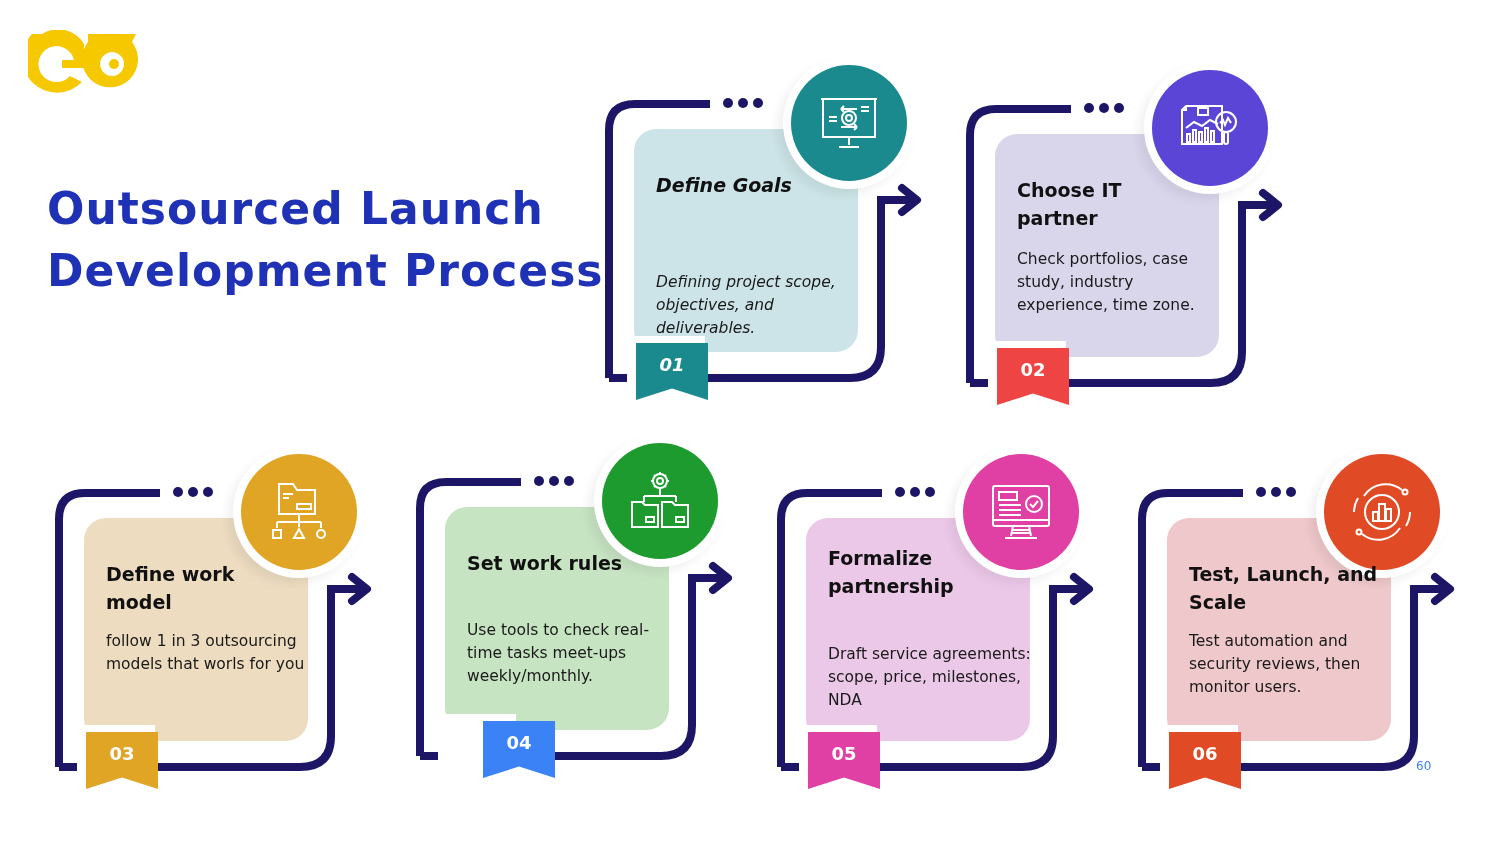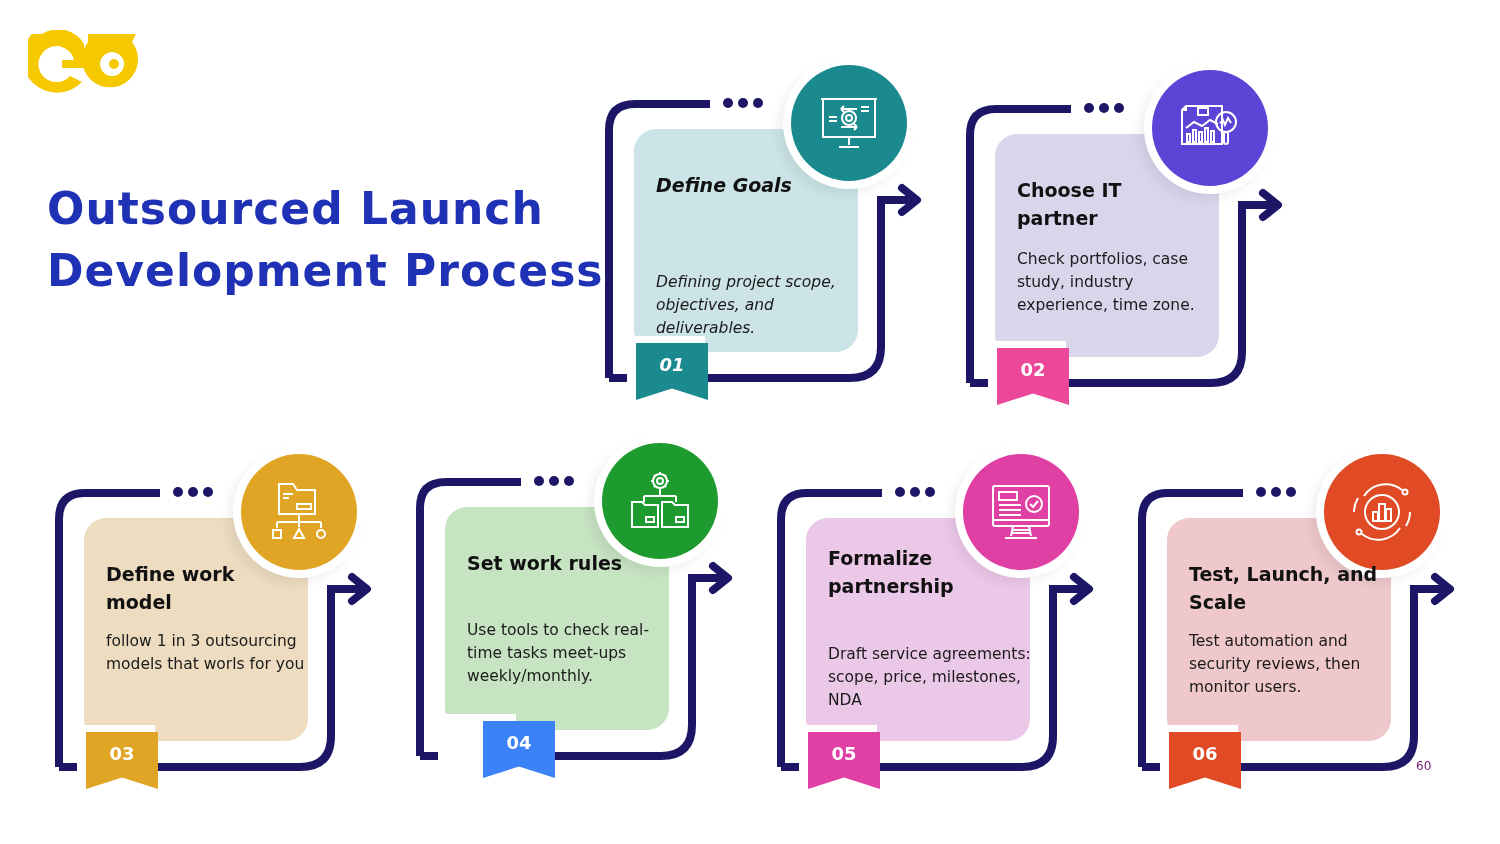--- a/index.html
+++ b/index.html
@@ -43,21 +43,21 @@
   .badge {
     position:absolute; left:7px; top:7px; width:72px; height:57px;
     clip-path: polygon(0 0, 100% 0, 100% 100%, 50% 80%, 0 100%);
   }
   .badge span {
     display:block; text-align:center; margin-top:11px;
     font-family:"DejaVu Sans", sans-serif; font-weight:bold; font-size:18px; color:#ffffff;
   }
   .page-num {
     position:absolute; left:1416px; top:759px;
-    font-family:"DejaVu Sans", sans-serif; font-size:12px; color:#701a75;
+    font-family:"DejaVu Sans", sans-serif; font-size:12px; color:#3b82f6;
   }
 </style>
 </head>
 <body>
 
 <svg class="logo" viewBox="0 0 112 64">
   <g fill="#f5c800">
     <path d="M4 4 L14 4 A30 30 0 0 1 56 14 L56 38 L34 38 L34 30 L46 30 A18 18 0 1 0 42 46 L54 52 A30 30 0 1 1 4 4 Z"></path>
     <path d="M60 4 L108 4 L104 12 A28 28 0 1 1 60 12 Z M84 22 A12 12 0 1 0 84.1 22 Z"></path>
   </g>
@@ -132,21 +132,21 @@
           <rect x="33" y="35" width="3" height="11"></rect>
         <circle cx="48" cy="26" r="10"></circle>
           <path d="M42 27 L45 24 L47 29 L50 22 L53 27"></path>
         <rect x="46" y="36" width="4" height="12" rx="2"></rect>
       </svg>
     </div>
   </div>
   <h3 class="step-title">Choose IT partner</h3>
   <p class="step-desc" style="top:143px;">Check portfolios, case study, industry experience, time zone.</p>
   <div class="badge-wrap">
-    <div class="badge" style="background:#ec4899;">
+    <div class="badge" style="background:#ef4444;">
         <span>02</span>
       </div>
   </div>
 </div>
 
 <div class="card" style="left:55px; top:489px;">
   <svg class="frame" width="360" height="320" viewBox="0 0 360 320">
     <path d="M4 278 L4 30 Q4 4 30 4 L105 4" fill="none" stroke="#1d1666" stroke-width="8"></path>
     <circle cx="123" cy="3" r="5" fill="#1d1666"></circle>
       <circle cx="138" cy="3" r="5" fill="#1d1666"></circle>

